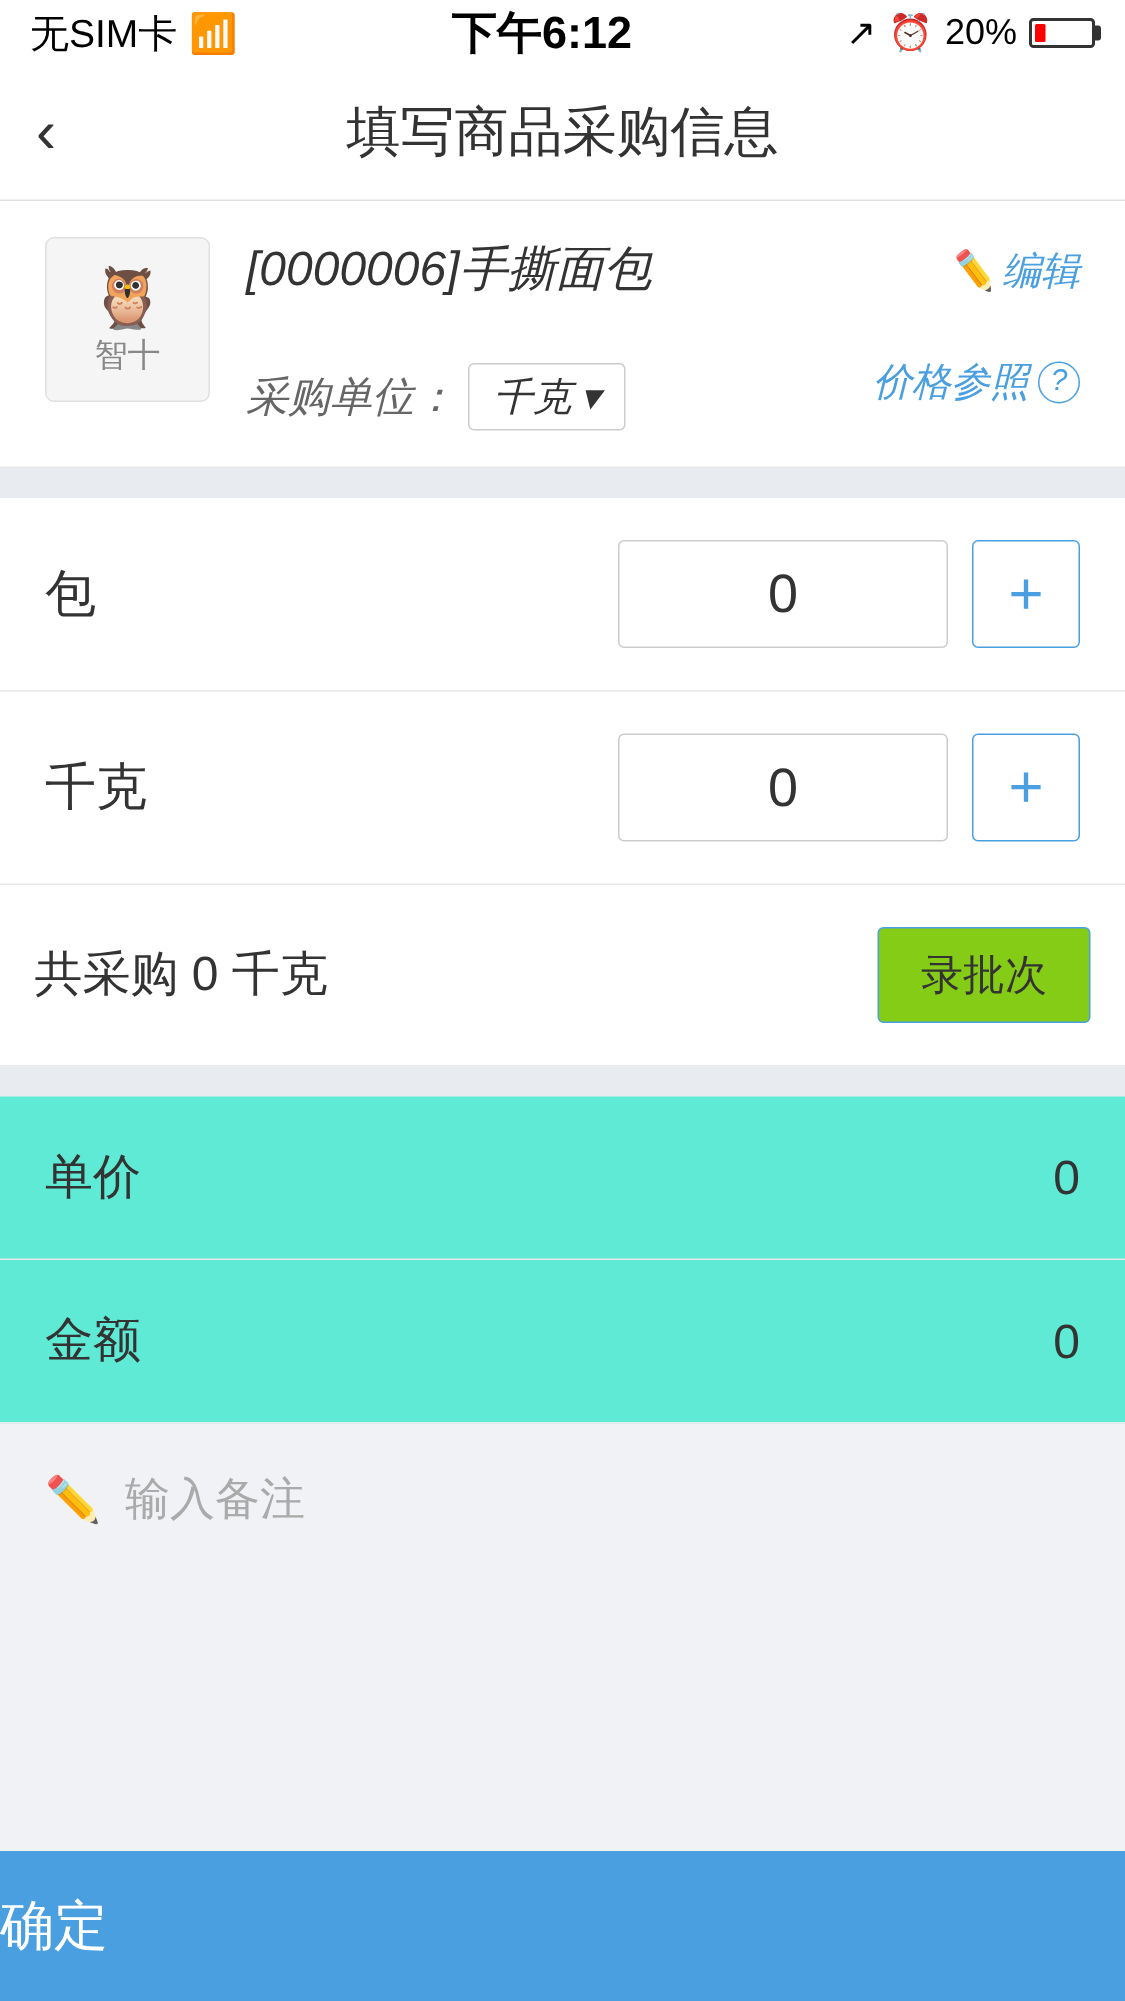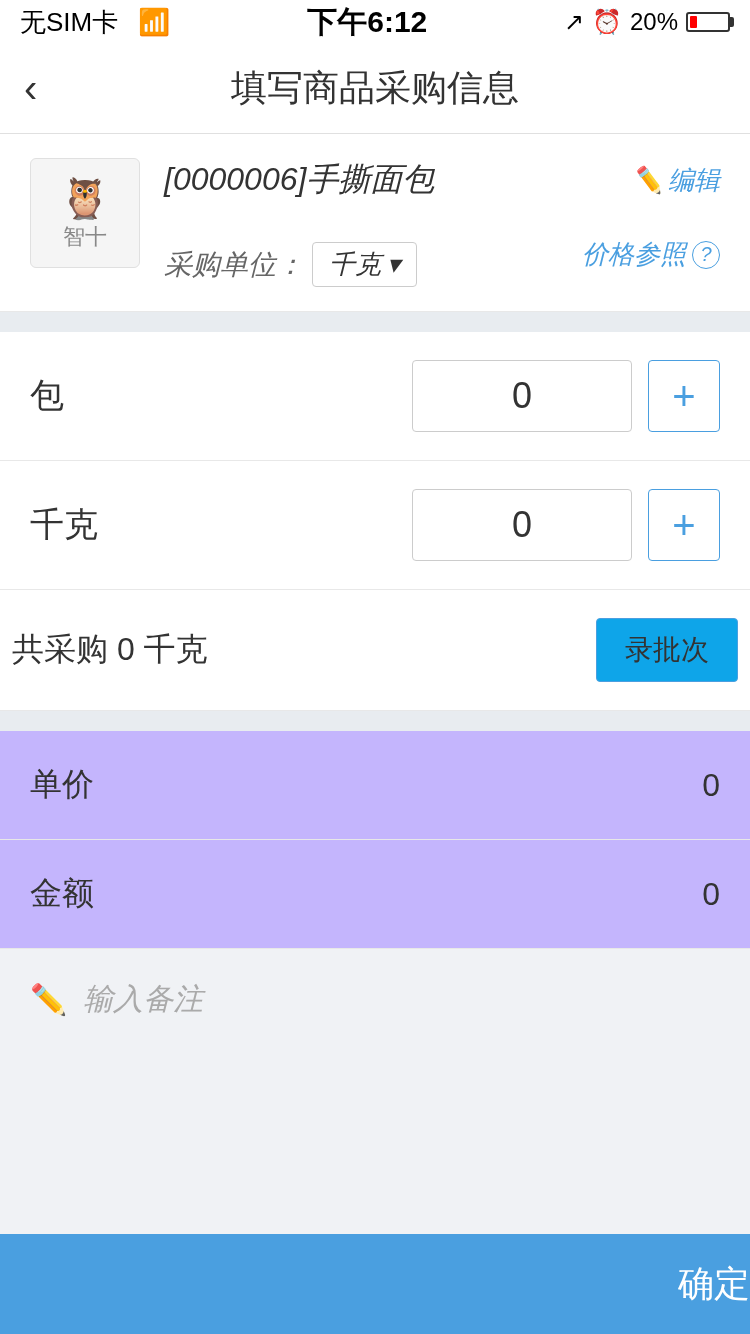--- a/index.html
+++ b/index.html
@@ -18,21 +18,21 @@
       width: 750px;
       height: 44px;
       background: #fff;
       display: flex;
       align-items: center;
       justify-content: space-between;
       padding: 0 20px;
       font-size: 26px;
       color: #000;
     }
-    .status-left { display: flex; align-items: center; gap: 20px; text-align: center; }
+    .status-left { display: flex; align-items: center; gap: 8px; text-align: center; }
     .status-center { font-weight: 700; font-size: 30px; }
     .status-right { display: flex; align-items: center; gap: 8px; font-size: 24px; }
     .battery-icon {
       width: 44px; height: 20px;
       border: 2px solid #333;
       border-radius: 3px;
       position: relative;
       display: inline-flex;
       align-items: center;
       padding: 2px;
@@ -216,41 +216,41 @@
       font-size: 40px;
       color: #4a9fe0;
       cursor: pointer;
     }
 
     
     .summary-row {
       display: flex;
       align-items: center;
       justify-content: space-between;
-      padding: 28px 12px;
+      padding: 28px 23px;
       background: #fff;
       border-bottom: 1px solid #e8e8e8;
     }
     .summary-text {
       font-size: 32px;
       color: #333;
     }
     .batch-btn {
       border: 1px solid #4a9fe0;
       border-radius: 4px;
       padding: 12px 28px;
       font-size: 28px;
       color: #333;
-      background: #0ea5e9;
+      background: #84cc16;
       cursor: pointer;
     }
 
     
     .info-section {
-      background: #c4b5fd;
+      background: #5eead4;
       margin-top: 0;
     }
     .info-row {
       display: flex;
       align-items: center;
       justify-content: space-between;
       padding: 32px 30px;
       border-bottom: 1px solid #e8e8e8;
     }
     .info-label {
@@ -271,41 +271,40 @@
       gap: 16px;
       min-height: 90px;
     }
     .note-icon {
       font-size: 30px;
       color: #aaa;
     }
     .note-placeholder {
       font-size: 30px;
       color: #aaa;
-      font-style: italic;
     }
 
     
     .bottom-spacer {
       background: #f0f2f5;
       flex: 1;
       min-height: 300px;
     }
 
     
     .confirm-btn-wrap {
       position: fixed;
       bottom: 0;
       left: 0;
       width: 750px;
       height: 100px;
       background: #4a9fe0;
       display: flex;
       align-items: center;
-      justify-content: flex-end;
+      justify-content: flex-start;
       cursor: pointer;
     }
     .confirm-btn-label {
       font-size: 36px;
       color: #fff;
       font-weight: 500;
     }
   </style>
 </head>
 <body>

